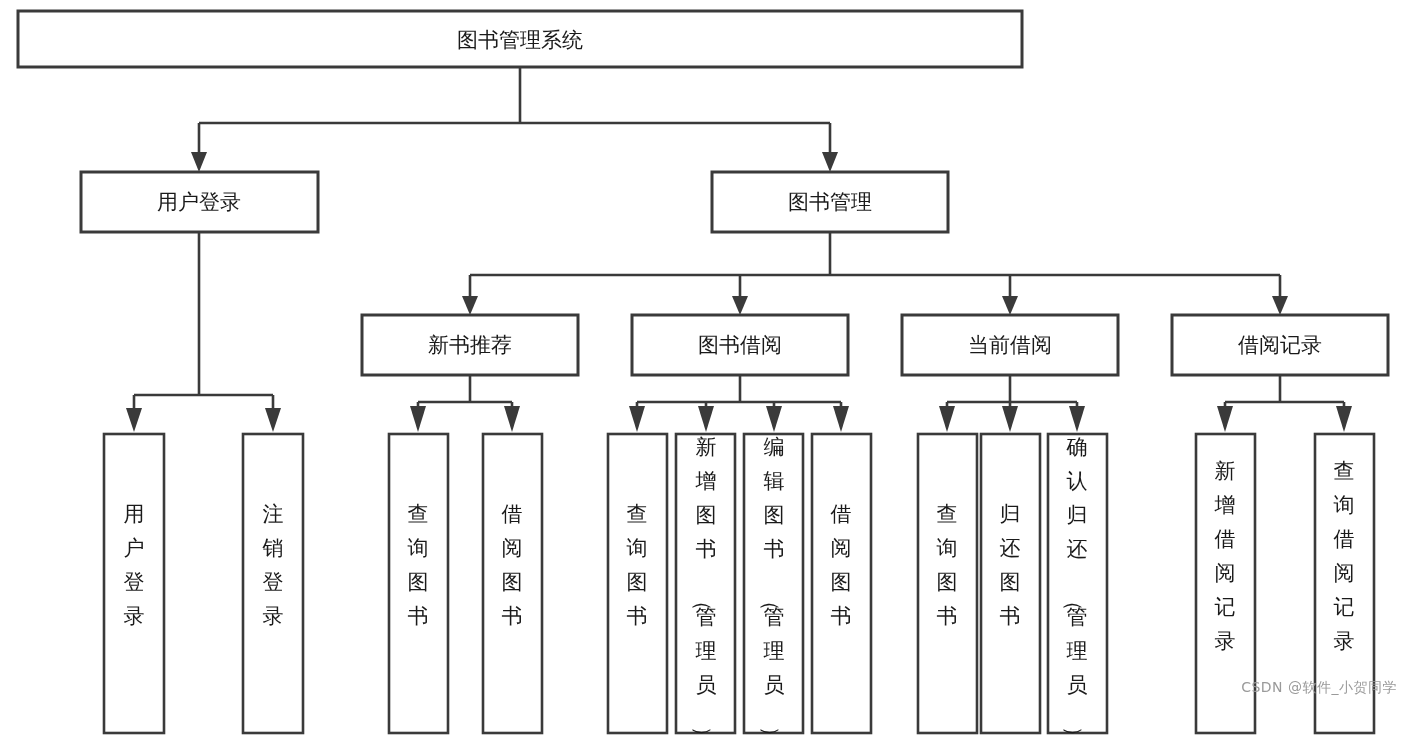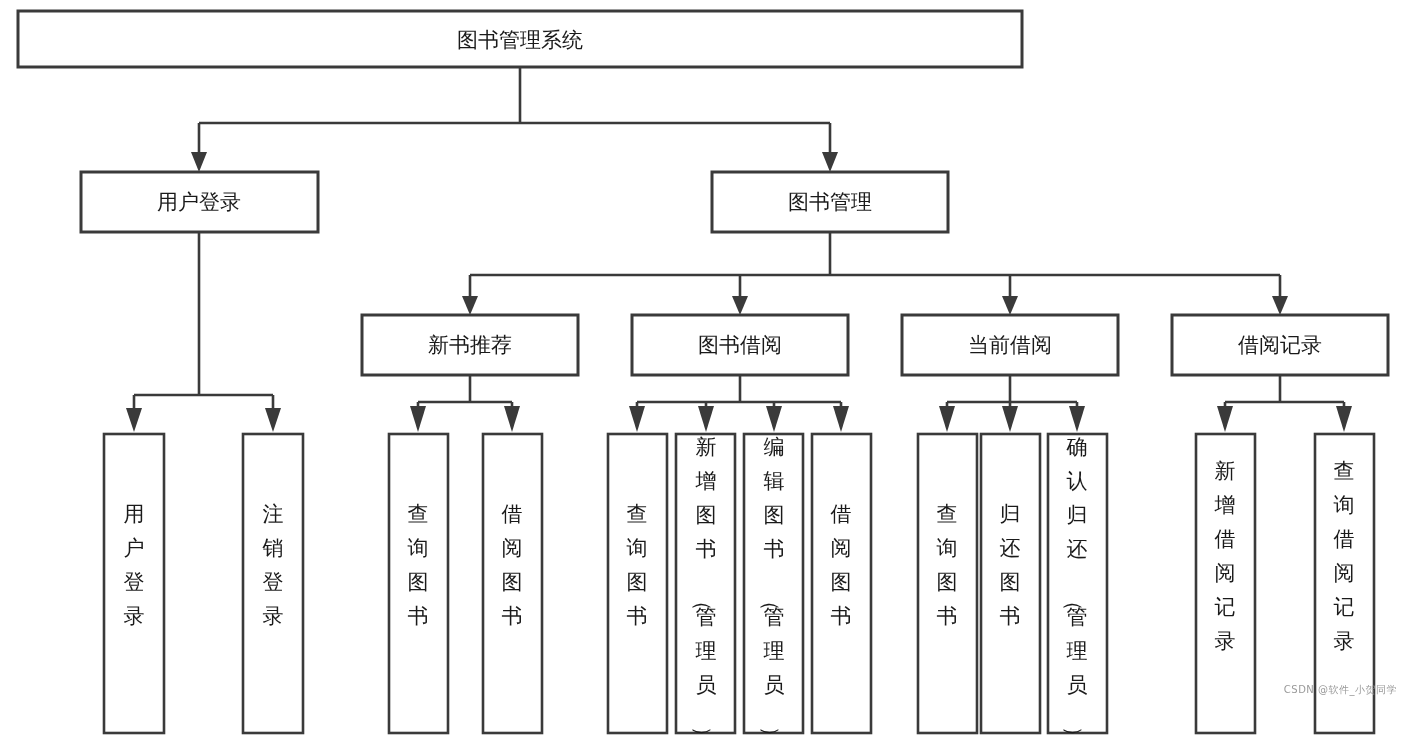--- a/index.html
+++ b/index.html
@@ -57,21 +57,21 @@
     fill: #1a1a1a;
     font-family: "DejaVu Sans", "Liberation Sans", sans-serif;
     font-size: 21px;
     text-anchor: middle;
   }
   .watermark {
     position: absolute;
     right: 8px;
     bottom: 6px;
     font-family: "DejaVu Sans", "Liberation Sans", sans-serif;
-    font-size: 10px;
+    font-size: 14px;
     color: #9a9a9a;
     white-space: nowrap;
     letter-spacing: 0.5px;
   }
 </style>
 </head>
 <body>
 
 <div id="diagram-root">
 

